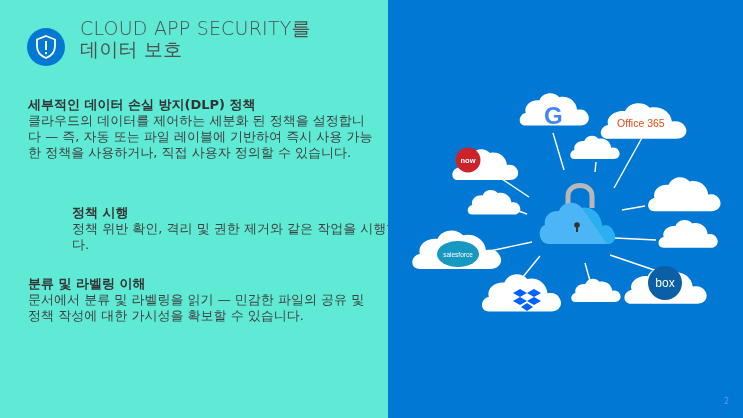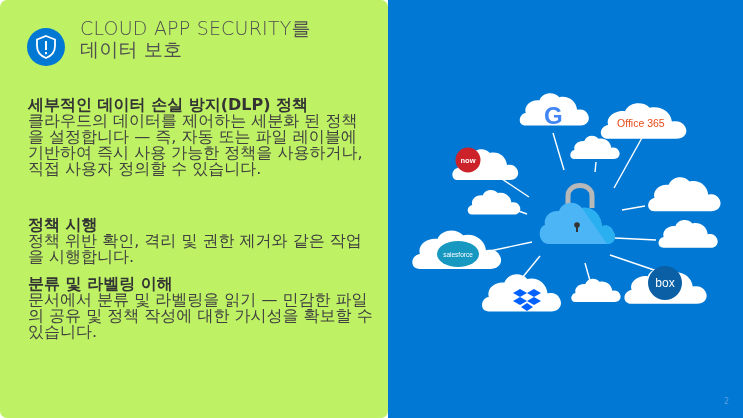--- a/index.html
+++ b/index.html
@@ -1,21 +1,21 @@
 <!DOCTYPE html>
 <html><head>
 <meta charset="utf-8">
 <style>
   html, body { margin:0; padding:0; }
   body { width:743px; height:418px; position:relative; overflow:hidden; background:#ffffff; font-family:"DejaVu Sans", sans-serif; }
-  .left { position:absolute; left:0; top:0; width:388px; height:418px; background:#bef264;border-radius:7px; }
+  .left { position:absolute; left:0; top:0; width:388px; height:418px; background:#5eead4; }
   .right { position:absolute; left:388px; top:0; width:355px; height:418px; background:#0078d4; }
   .shield { position:absolute; left:27px; top:28px; width:38px; height:38px; border-radius:50%; background:#0078d4; }
   .title { position:absolute; left:80px; top:18px; width:300px; font-size:19px; line-height:21px; color:#505050; font-family:"DejaVu Sans", sans-serif; font-weight:300; letter-spacing:0.2px; }
-  .section { position:absolute; left:28px; width:345px; color:#404040; font-size:16px; line-height:16px; }
+  .section { position:absolute; left:28px; width:345px; color:#404040; font-size:13px; line-height:16px; }
   .section .h { font-weight:bold; color:#333; }
   .pagenum { position:absolute; right:14px; bottom:12px; font-size:8px; color:#5a9ee0; }
   .line { stroke:#ffffff; stroke-width:1.4; }
 </style>
 </head>
 <body>
 
 <div class="left">
   <div class="shield">
     <svg width="38" height="38" viewBox="0 0 38 38">
@@ -26,21 +26,21 @@
   </div>
   <div class="title">
     <div>CLOUD APP SECURITY를</div>
     <div>데이터 보호</div>
   </div>
 
   <div class="section" style="top:97px;">
     <div class="h">세부적인 데이터 손실 방지(DLP) 정책</div>
     <div>클라우드의 데이터를 제어하는 세분화 된 정책을 설정합니다 — 즉, 자동 또는 파일 레이블에 기반하여 즉시 사용 가능한 정책을 사용하거나, 직접 사용자 정의할 수 있습니다.</div>
   </div>
-  <div class="section" style="top:217px;">
+  <div class="section" style="top:205px;margin-left:44px;">
     <div class="h">정책 시행</div>
     <div>정책 위반 확인, 격리 및 권한 제거와 같은 작업을 시행합니다.</div>
   </div>
   <div class="section" style="top:276px;">
     <div class="h">분류 및 라벨링 이해</div>
     <div>문서에서 분류 및 라벨링을 읽기 — 민감한 파일의 공유 및 정책 작성에 대한 가시성을 확보할 수 있습니다.</div>
   </div>
 </div>
 
 <div class="right">

